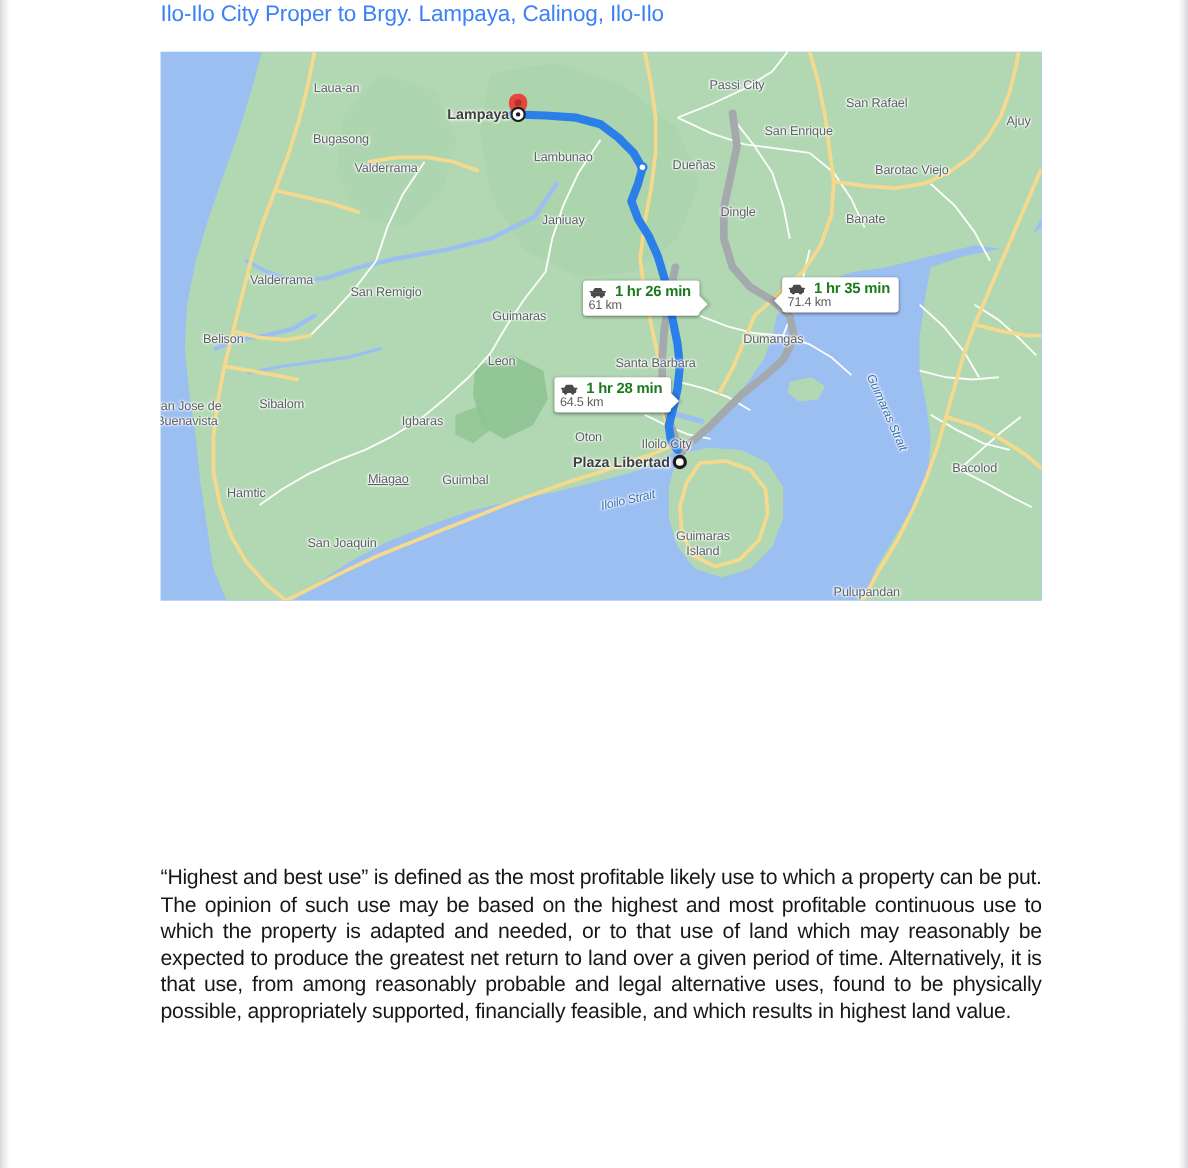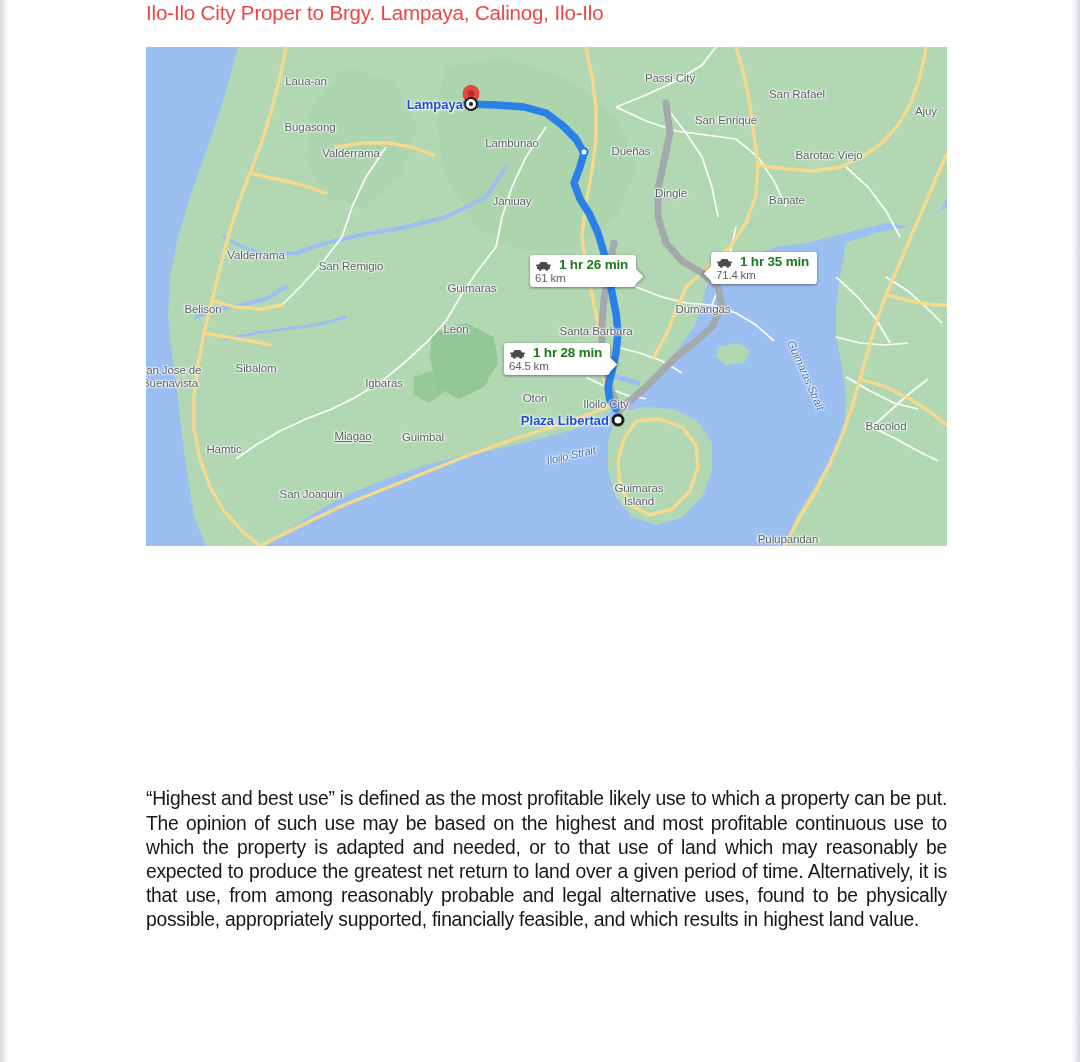--- a/index.html
+++ b/index.html
@@ -39,21 +39,21 @@
     height: 1062px;
   }
 
   .doc-title {
     position: absolute;
     left: 146px;
     top: 1px;
     width: 800px;
     font-size: 20.5px;
     letter-spacing: -0.15px;
-    color: #ef4444;
+    color: #3b82f6;
     white-space: nowrap;
   }
 
   
   .map-frame {
     position: absolute;
     left: 146px;
     top: 47px;
     width: 801px;
     height: 499px;
@@ -131,21 +131,21 @@
     font-style: italic;
     font-size: 11px;
   }
   .place.twoline { white-space: pre-line; text-align: center; line-height: 1.12; }
 
   
   .endpoint-label {
     position: absolute;
     font-size: 13px;
     font-weight: bold;
-    color: #1d4ed8;
+    color: #404040;
     white-space: nowrap;
     text-shadow: 0 0 2px #ffffff, 0 0 4px #ffffff, 1px 1px 2px #ffffff;
     transform: translate(-100%, -50%);
   }
 
   .marker-pin {
     position: absolute;
     width: 17px;
     height: 24px;
     transform: translate(-50%, -100%);

